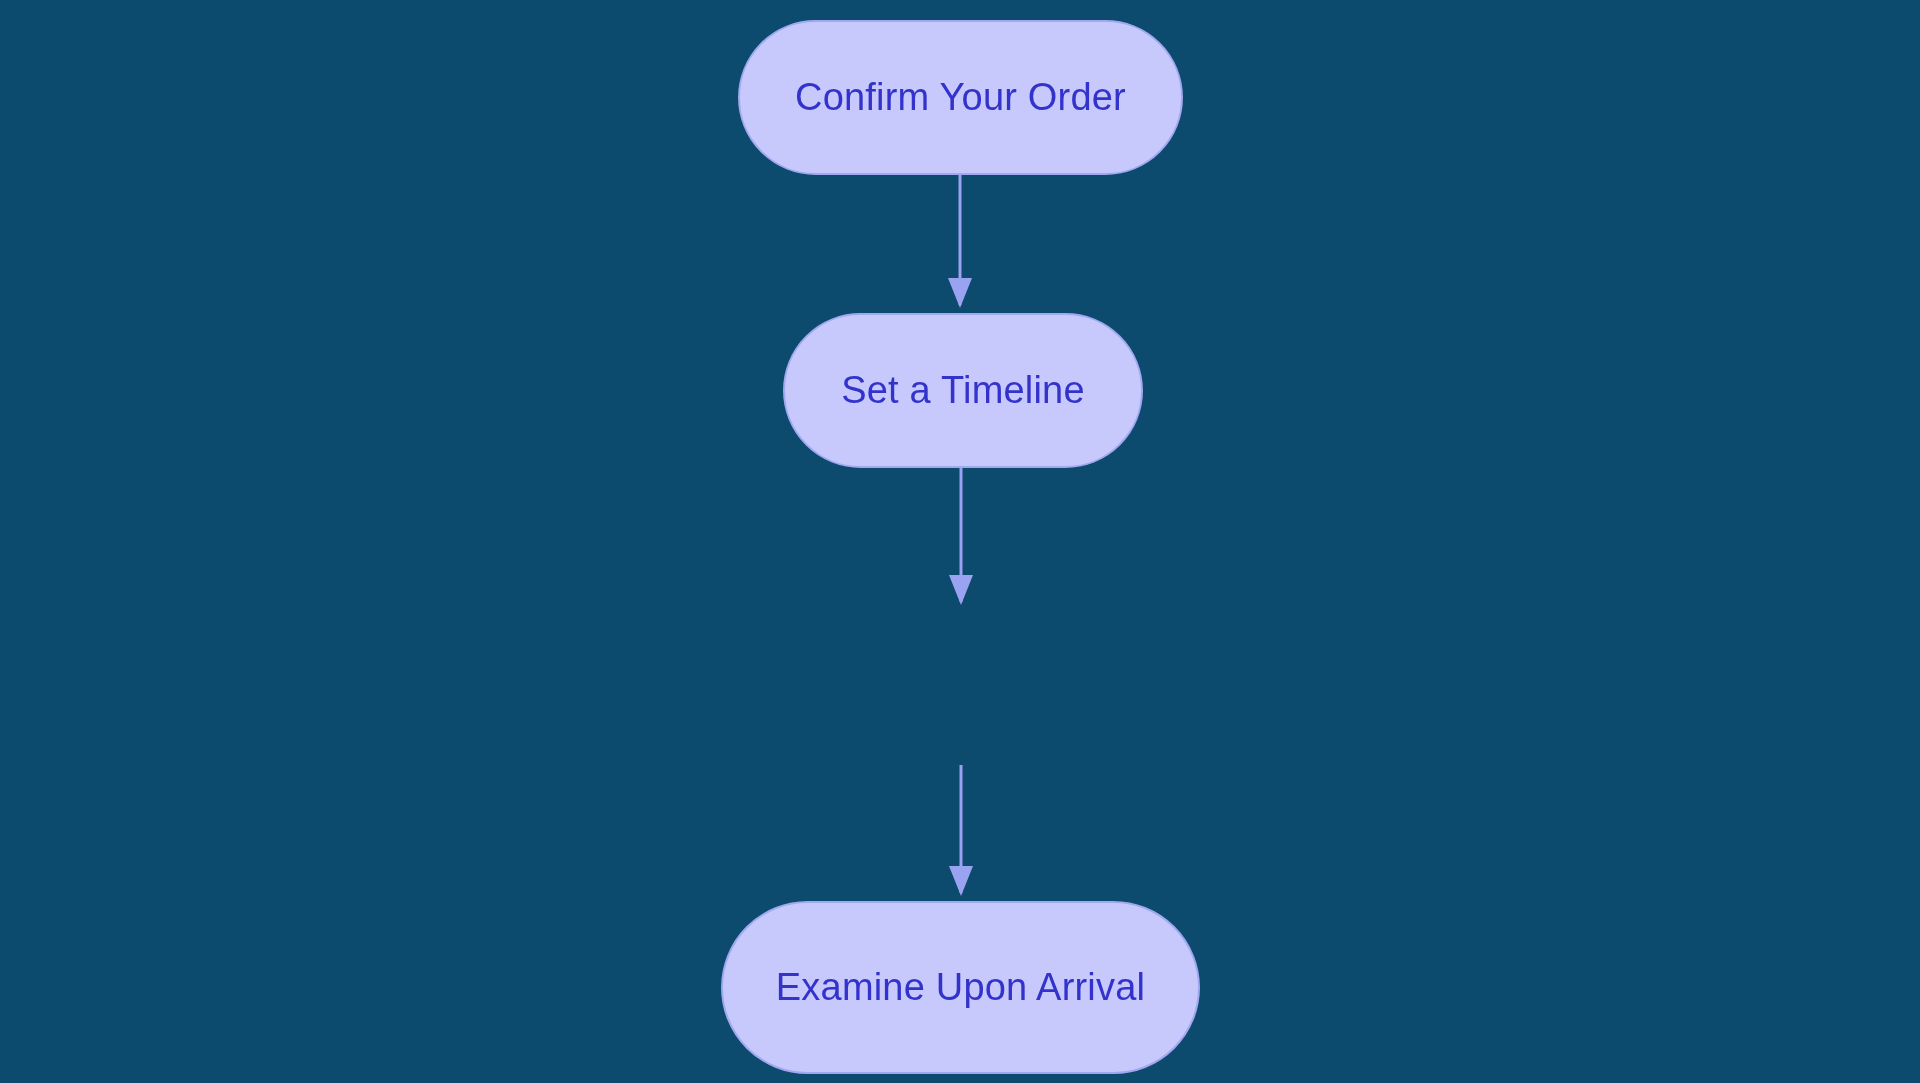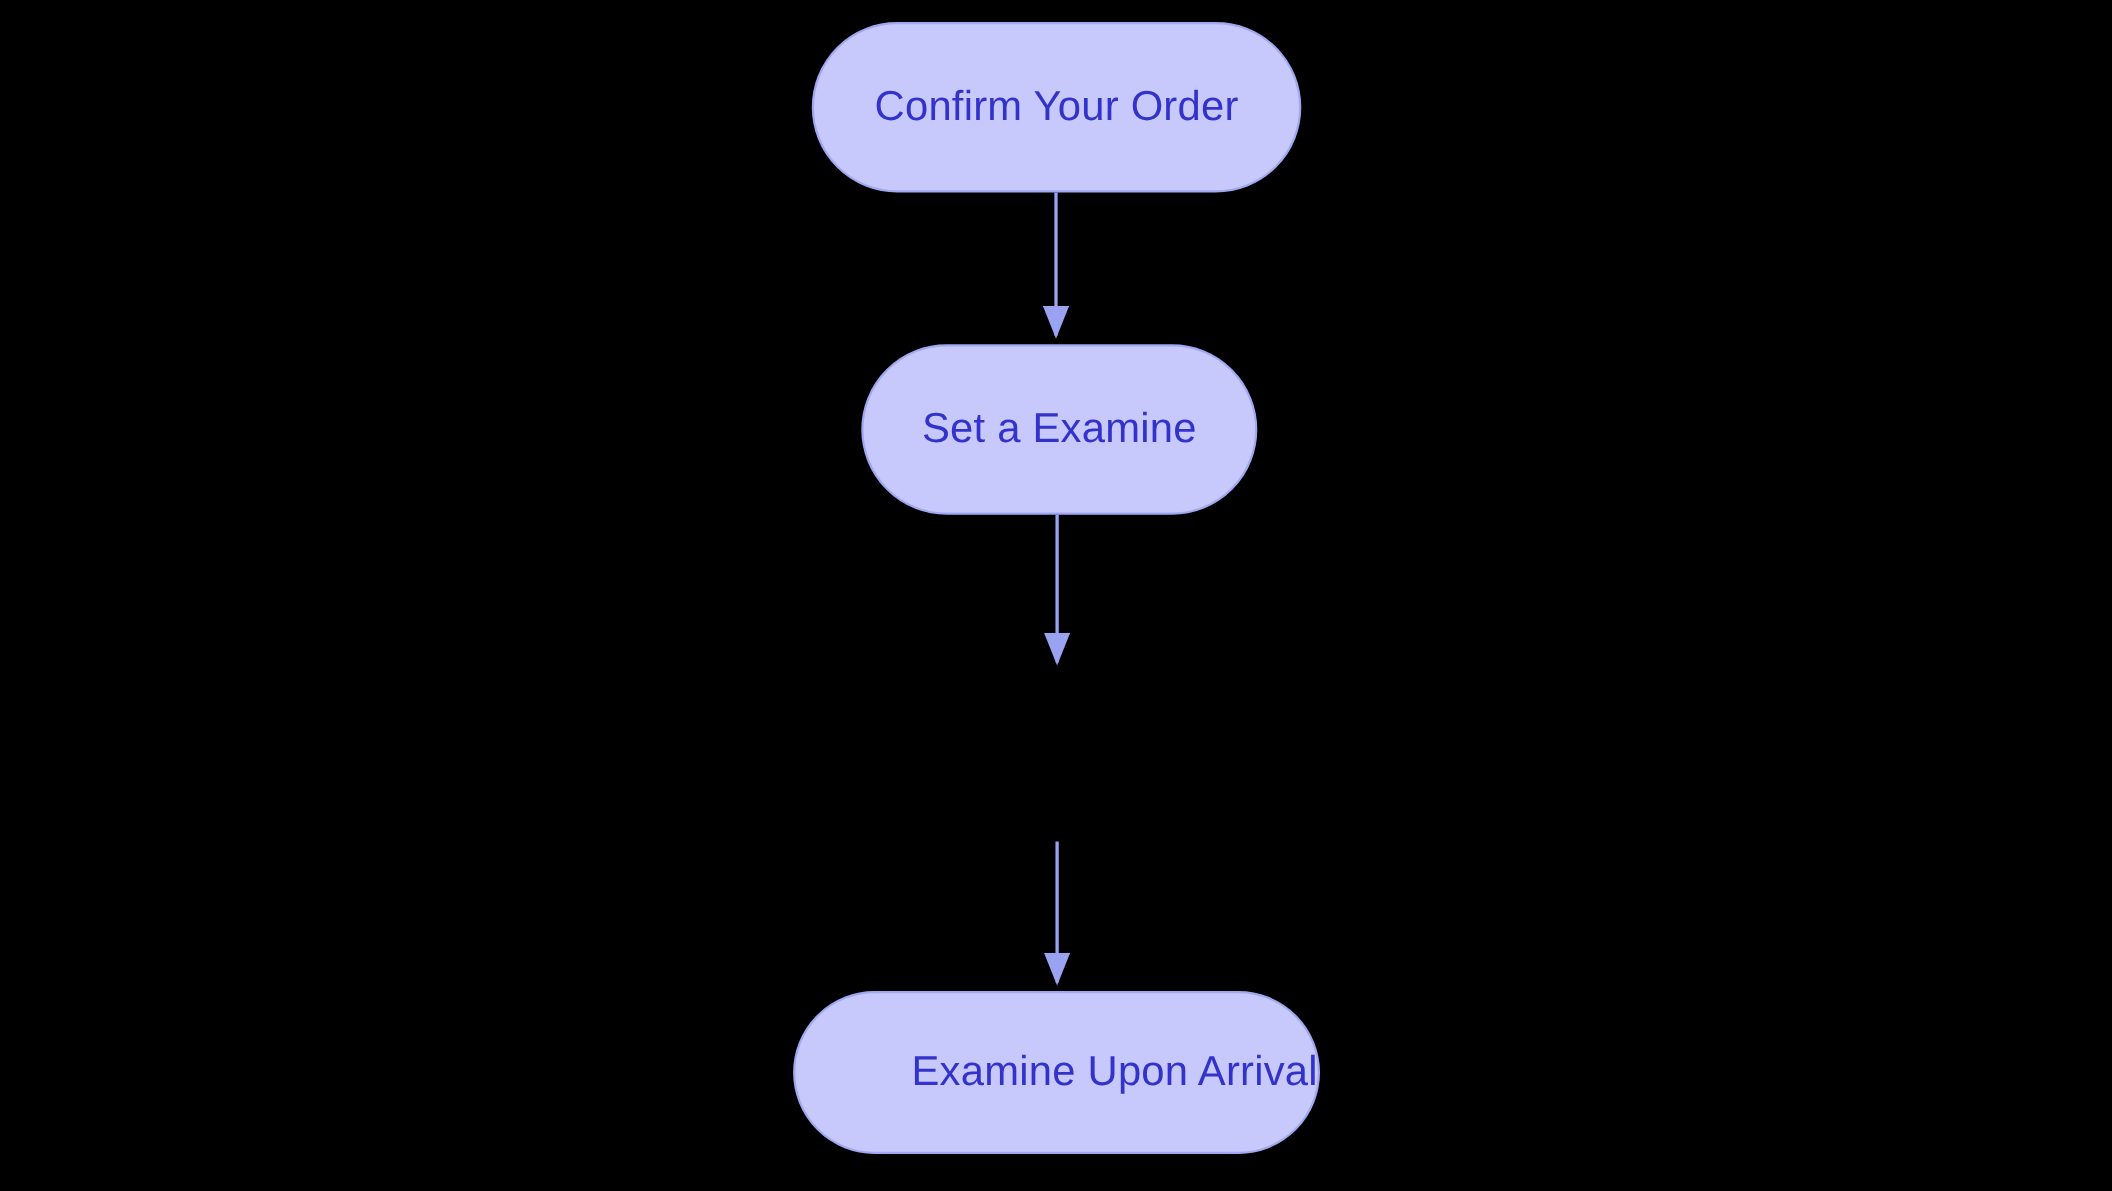--- a/index.html
+++ b/index.html
@@ -11,21 +11,21 @@
   body {
     width: 1920px;
     height: 1083px;
     overflow: hidden;
     font-family: "Liberation Sans", sans-serif;
   }
   #flow-canvas {
     position: relative;
     width: 1920px;
     height: 1083px;
-    background: #000000;
+    background: #0c4a6e;
   }
   #connector-layer {
     position: absolute;
     left: 0;
     top: 0;
     width: 1920px;
     height: 1083px;
     pointer-events: none;
   }
   .flow-node {
@@ -45,21 +45,21 @@
     font-size: 38px;
     font-weight: 400;
     line-height: 1.1;
     letter-spacing: 0.2px;
     white-space: nowrap;
   }
   
   #node-0 { left: 738px; top: 20px;  width: 445px; height: 155px; }
   #node-1 { left: 783px; top: 313px; width: 360px; height: 155px; }
   #node-2 { left: 662px; top: 610px; width: 600px; height: 155px; }
-  #node-3 { left: 721px; top: 901px; width: 479px; height: 148px; justify-content: flex-end; }
+  #node-3 { left: 721px; top: 901px; width: 479px; height: 173px; }
 </style>
 </head>
 <body>
 
 <div id="flow-canvas">
 
   <svg id="connector-layer" width="1920" height="1083" viewBox="0 0 1920 1083" xmlns="http://www.w3.org/2000/svg">
     <defs>
       <marker id="arrowhead" markerWidth="10" markerHeight="8" refX="9" refY="4" orient="auto" markerUnits="strokeWidth">
         <path d="M0,0 L10,4 L0,8 z" fill="#9aa3f2"></path>
@@ -77,21 +77,21 @@
     <g>
       <line x1="961" y1="765" x2="961" y2="893" stroke="#9aa3f2" stroke-width="3" marker-end="url(#arrowhead)"></line>
     </g>
   </svg>
 
   <div class="flow-node" id="node-0">
     <span class="flow-node-label">Confirm Your Order</span>
   </div>
 
   <div class="flow-node" id="node-1">
-    <span class="flow-node-label">Set a Examine</span>
+    <span class="flow-node-label">Set a Timeline</span>
   </div>
 
 
   <div class="flow-node" id="node-3">
     <span class="flow-node-label">Examine Upon Arrival</span>
   </div>
 
 </div>
 
 </body></html>

